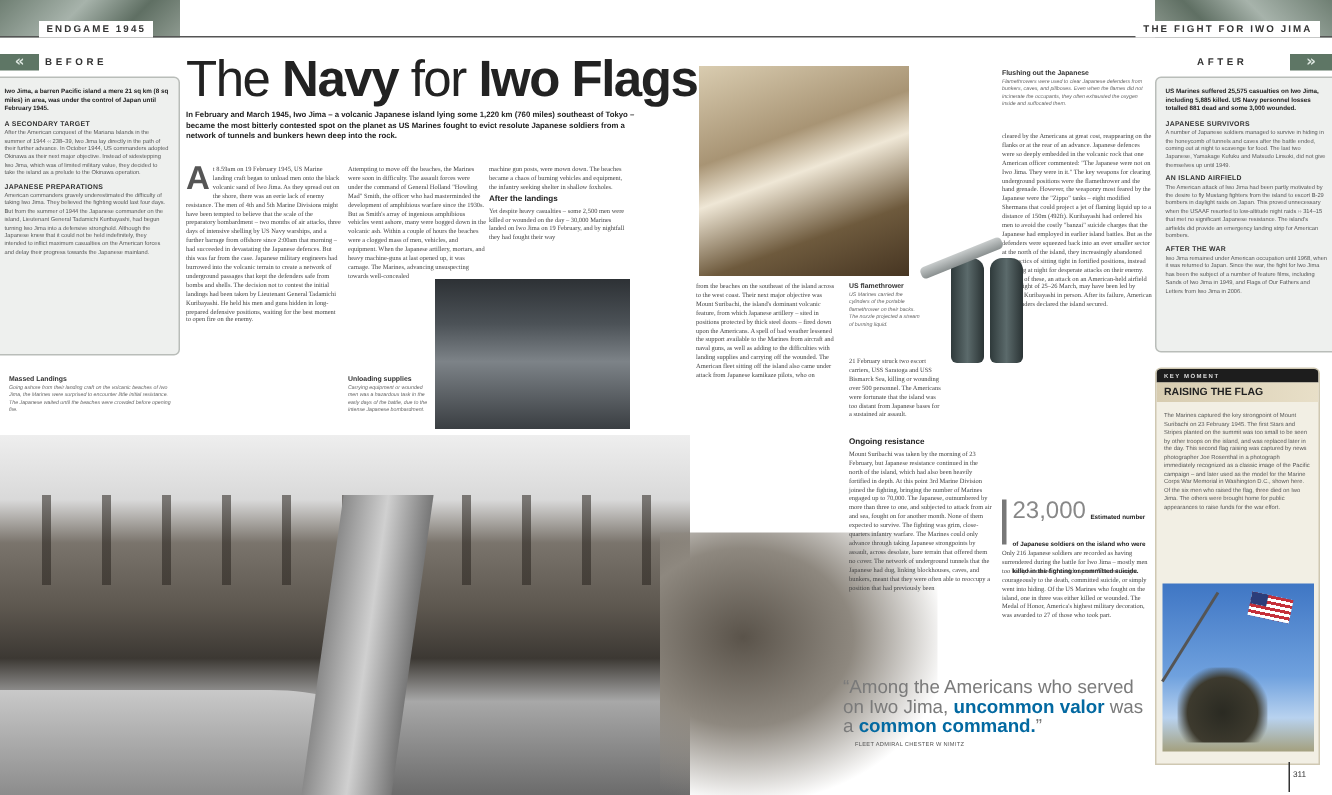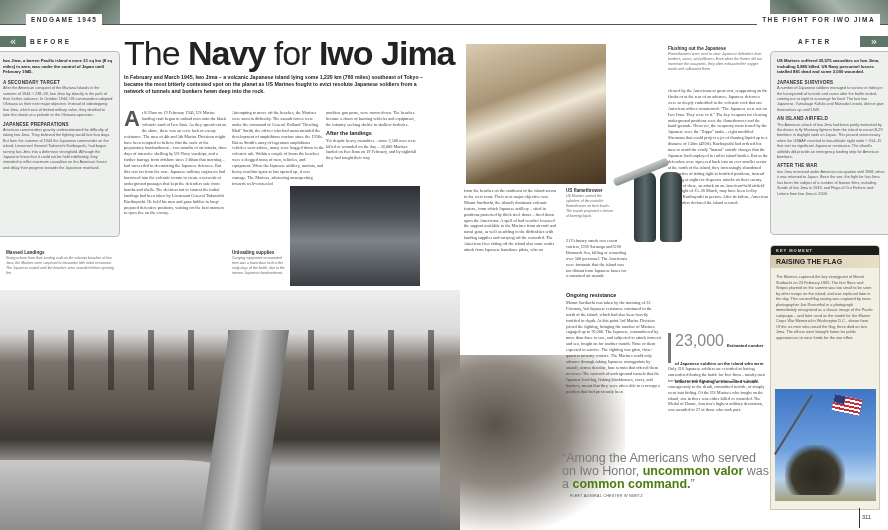--- a/index.html
+++ b/index.html
@@ -57,21 +57,21 @@
   .flamethrower { position: absolute; left: 628px; top: 148px; width: 70px; height: 102px; }
   .tank { position:absolute; bottom: 8px; width: 22px; height: 70px; border-radius: 8px 8px 4px 4px; background: linear-gradient(90deg,#2f3a3b,#5b6a6b,#2a3334); }
   .nozzle { position:absolute; left:-16px; top: 20px; width: 58px; height: 8px; background: linear-gradient(180deg,#c8cccc,#8a9090); transform: rotate(-22deg); border-radius: 3px; }
 
   .stat { position: absolute; left: 668px; top: 333px; width: 100px; height: 30px; border-left: 3px solid #777; padding-left: 4px; }
   .stat .num { font-family: "Liberation Sans", sans-serif; font-size: 16px; color: #888; float: left; line-height: 16px; margin-right: 3px; }
   .stat .txt { font-family: "Liberation Sans", sans-serif; font-size: 4.2px; line-height: 5.4px; font-weight: bold; color: #222; }
 
   .quote { position: absolute; left: 562px; top: 452px; width: 210px; font-family: "Liberation Sans", sans-serif;
     font-size: 12.5px; line-height: 13px; color: #7a7a7a; }
-  .quote b { color: #4d7c0f; }
+  .quote b { color: #0369a1; }
   .quote-attr { position: absolute; left: 570px; top: 494px; font-family: "Liberation Sans", sans-serif; font-size: 3.8px; color: #555; letter-spacing: .2px; }
 
   .after-tab { position: absolute; right: 0; top: 36px; width: 120px; height: 12px; }
 
   .key-moment { position: absolute; left: 770px; top: 245px; width: 110px; height: 265px; background: #f2efe4; border: 1px solid #cfc8b2; border-radius: 4px 4px 0 0; overflow: hidden; }
   .km-tag { height: 9px; background: #1d1d1d; color: #ddd; font-family: "Liberation Sans", sans-serif; font-size: 4px; font-weight: bold; letter-spacing: 1px; line-height: 9px; padding-left: 5px; }
   .km-title { height: 13px; background: linear-gradient(90deg,#d7ccb0,#e8dfc8); font-family: "Liberation Sans", sans-serif; font-size: 7px; font-weight: bold; color: #222; line-height: 13px; padding-left: 5px; }
   .km-body { font-family: "Liberation Sans", sans-serif; font-size: 3.9px; line-height: 5.5px; color: #555; padding: 6px 5px; }
   .flag-photo { position: absolute; left: 4px; top: 143px; width: 101px; height: 112px; background: linear-gradient(180deg,#3f76c4 0%,#6fa1de 55%,#b8d2ef 80%,#a4a07e 100%); }
   .flag { position:absolute; left:58px; top:8px; width:28px; height:16px; background: repeating-linear-gradient(180deg,#c5303a 0 2px,#fff 2px 4px); transform: rotate(12deg); }
@@ -103,21 +103,21 @@
   <h4>A SECONDARY TARGET</h4>
   <p>After the American conquest of the Mariana Islands in the summer of 1944 ‹‹ 238–39, Iwo Jima lay directly in the path of their further advance. In October 1944, US commanders adopted Okinawa as their next major objective. Instead of sidestepping Iwo Jima, which was of limited military value, they decided to take the island as a prelude to the Okinawa operation.</p>
   <h4>JAPANESE PREPARATIONS</h4>
   <p>American commanders gravely underestimated the difficulty of taking Iwo Jima. They believed the fighting would last four days. But from the summer of 1944 the Japanese commander on the island, Lieutenant General Tadamichi Kuribayashi, had begun turning Iwo Jima into a defensive stronghold. Although the Japanese knew that it could not be held indefinitely, they intended to inflict maximum casualties on the American forces and delay their progress towards the Japanese mainland.</p>
 </div>
 
 <div class="title">
   <span>The</span>
   <b>Navy</b>
   <span>for</span>
-  <b>Iwo Jima</b>
+  <b>Iwo Flags</b>
 </div>
 <div class="standfirst">In February and March 1945, Iwo Jima – a volcanic Japanese island lying some 1,220 km (760 miles) southeast of Tokyo – became the most bitterly contested spot on the planet as US Marines fought to evict resolute Japanese soldiers from a network of tunnels and bunkers hewn deep into the rock.</div>
 
 <div class="photo-beach">
   <div class="figs"></div>
   <div class="wave"></div>
   <div class="boat"></div>
 </div>
 
 <div class="caption" style="left:6px; top:250px; width:110px;">
@@ -181,21 +181,21 @@
 <div class="stat">
   <span class="num">23,000</span>
   <span class="txt">Estimated number of Japanese soldiers on the island who were killed in the fighting or committed suicide.</span>
 </div>
 
 <div class="col" style="left:668px; top:366px; width:100px;">
   <span>Only 216 Japanese soldiers are recorded as having surrendered during the battle for Iwo Jima – mostly men too badly wounded to avoid capture. The rest fought courageously to the death, committed suicide, or simply went into hiding. Of the US Marines who fought on the island, one in three was either killed or wounded. The Medal of Honor, America's highest military decoration, was awarded to 27 of those who took part.</span>
 </div>
 
 <div class="quote">
-  <span>“</span><span>Among the Americans who served on Iwo Honor,</span>
+  <span>“</span><span>Among the Americans who served on Iwo Jima,</span>
   <b>uncommon valor</b>
   <span>was a</span>
   <b>common command.</b><span>”</span>
 </div>
 <div class="quote-attr">FLEET ADMIRAL CHESTER W NIMITZ</div>
 
 <div class="after-tab">
   <div class="tab-label" style="left:30px">AFTER</div>
   <div class="chev-box" style="right:0; width:28px">»</div>
 </div>

